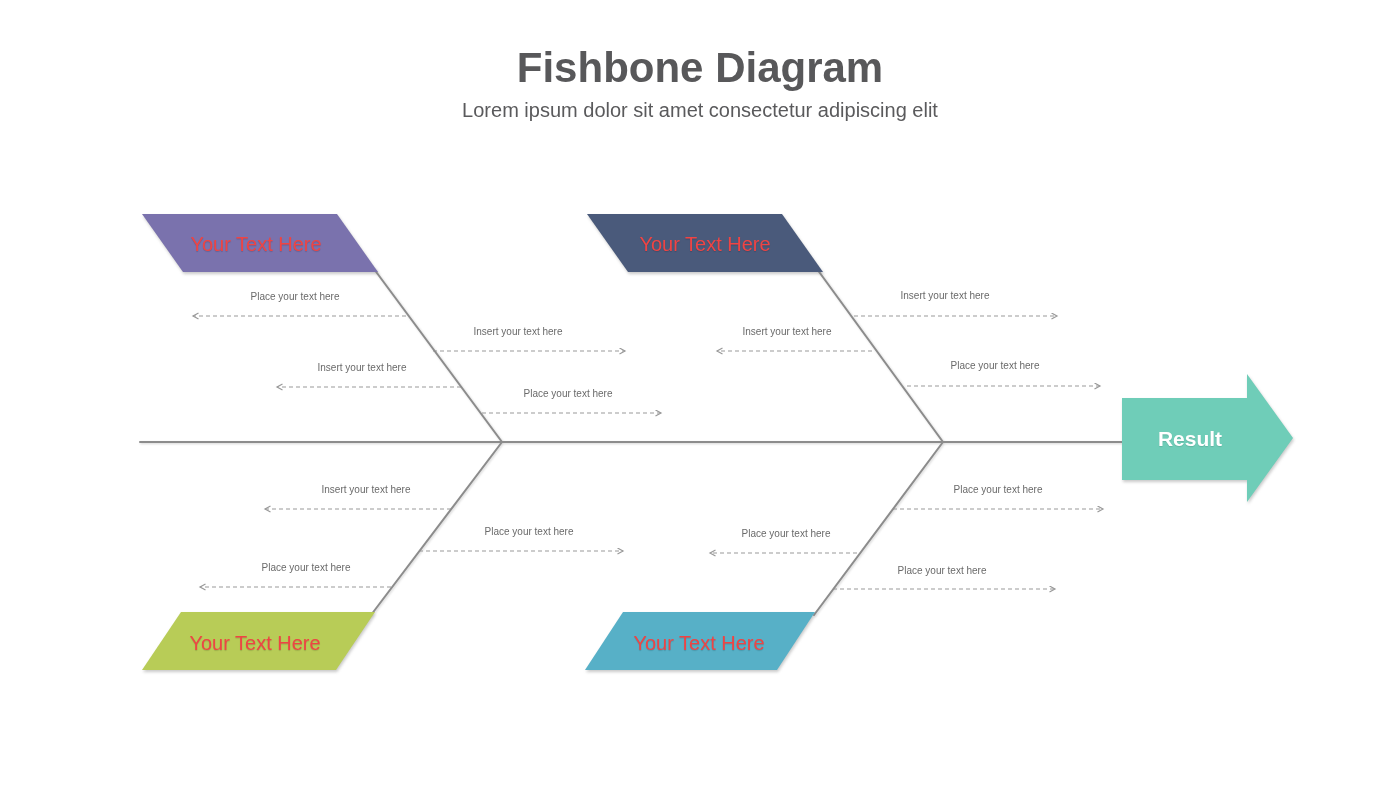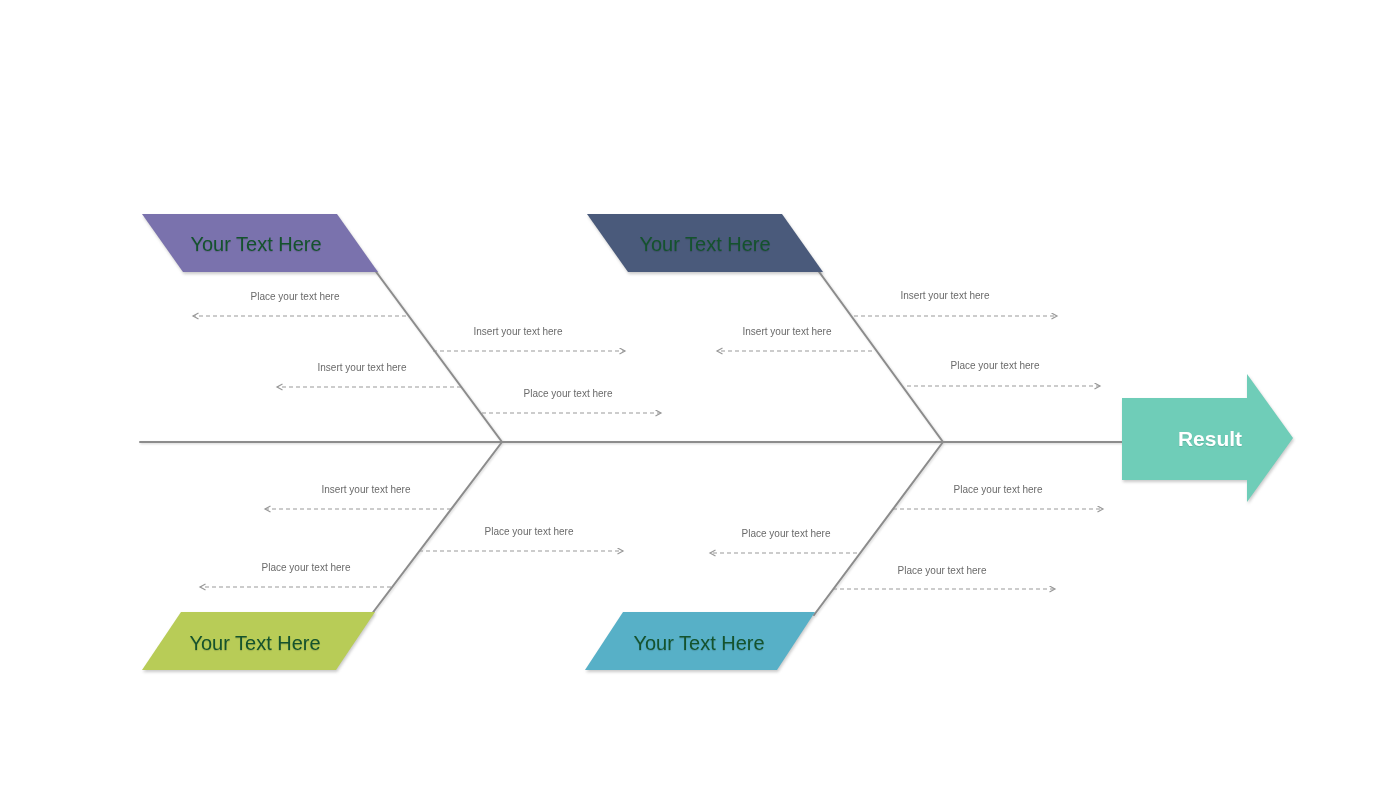--- a/index.html
+++ b/index.html
@@ -17,32 +17,31 @@
     position:absolute;left:0;top:44px;width:1400px;
     text-align:center;font-size:42px;font-weight:700;color:#58585a;
     letter-spacing:0px;
   }
   .page-subtitle{
     position:absolute;left:0;top:99px;width:1400px;
     text-align:center;font-size:20px;font-weight:400;color:#5a5a5c;
   }
   .cat-label{
     position:absolute;transform:translate(-50%,-50%);
-    color:#14532d;font-size:20px;font-weight:400;white-space:nowrap;
+    color:#ef4444;font-size:20px;font-weight:400;white-space:nowrap;
     text-shadow:0 1px 1px rgba(0,0,0,0.15);
   }
   .bl{
     position:absolute;transform:translate(-50%,-50%);
     color:#6a6a6a;font-size:10px;white-space:nowrap;
   }
   .result-label{
     position:absolute;transform:translate(-50%,-50%);
     color:#ffffff;font-size:21px;font-weight:700;white-space:nowrap;
     text-shadow:0 1px 1px rgba(0,0,0,0.12);
-    margin-left:20px;
   }
 </style>
 </head>
 <body>
 
 <div id="canvas">
 
   <svg id="diagram-svg" width="1400" height="788" viewBox="0 0 1400 788">
     <defs>
       <marker id="ah" markerWidth="9" markerHeight="8" refX="6" refY="3.5" orient="auto" markerUnits="userSpaceOnUse">
@@ -76,20 +75,22 @@
 
     <g class="shapes">
       <polygon points="142,214 337,214 378,272 183,272" fill="#7a72ad"></polygon>
       <polygon points="587,214 782,214 823,272 628,272" fill="#4a5a7b"></polygon>
       <polygon points="181,612 375,612 336,670 142,670" fill="#b8cc57"></polygon>
       <polygon points="623,612 815,612 777,670 585,670" fill="#57b0c7"></polygon>
       <polygon points="1122,398 1247,398 1247,374 1293,438 1247,502 1247,480 1122,480" fill="#6fcdb8"></polygon>
     </g>
   </svg>
 
+  <div class="page-title">Fishbone Diagram</div>
+  <div class="page-subtitle">Lorem ipsum dolor sit amet consectetur adipiscing elit</div>
 
   <div class="cat-label" style="left:256px;top:244px">Your Text Here</div>
   <div class="cat-label" style="left:705px;top:244px">Your Text Here</div>
   <div class="cat-label" style="left:255px;top:643px">Your Text Here</div>
   <div class="cat-label" style="left:699px;top:643px">Your Text Here</div>
 
   <div class="result-label" style="left:1190px;top:439px">Result</div>
 
   <div class="bl" style="left:295px;top:296px">Place your text here</div>
   <div class="bl" style="left:518px;top:331px">Insert your text here</div>

